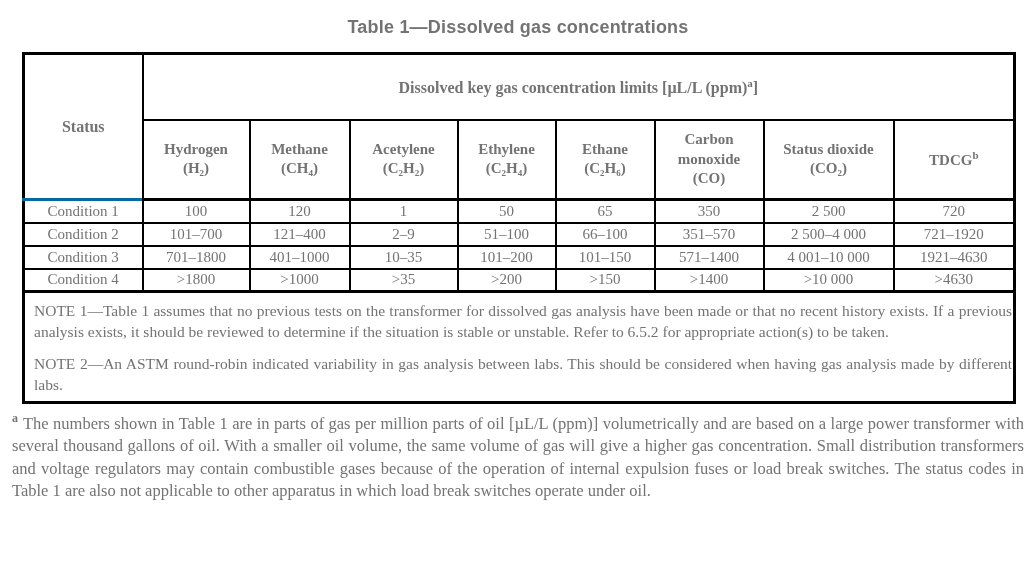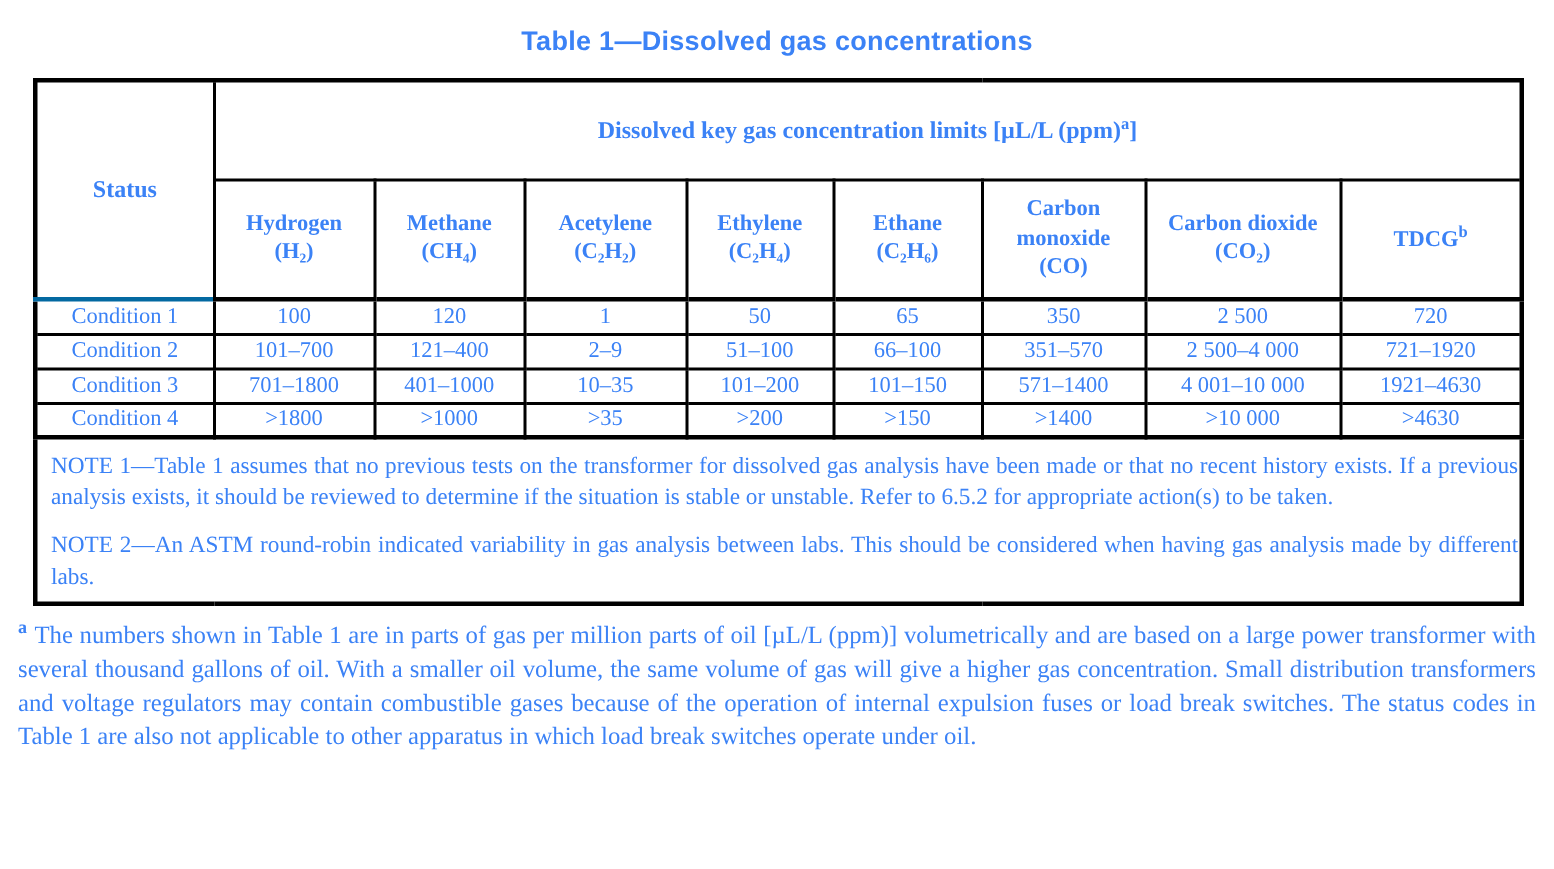--- a/index.html
+++ b/index.html
@@ -1,18 +1,18 @@
 <!DOCTYPE html>
 <html><head>
 <meta charset="utf-8">
 <style>
   html, body { margin: 0; padding: 0; background: #ffffff; }
   .page {
     width: 1036px; height: 579px;
-    background: #ffffff; color: #3b82f6;
+    background: #ffffff; color: #737373;
     font-family: "Liberation Serif", "DejaVu Serif", serif;
     overflow: hidden; position: relative;
   }
   .title {
     margin: 0; padding-top: 17px;
     text-align: center;
     font-family: "Liberation Sans", "DejaVu Sans", sans-serif;
     font-size: 18px; font-weight: bold; letter-spacing: 0.2px;
   }
   table.tbl {
@@ -87,21 +87,21 @@
         </th>
         <th>
           <div class="gas-name">Ethane</div>
           <div class="gas-formula">(C₂H₆)</div>
         </th>
         <th>
           <div class="gas-name">Carbon monoxide</div>
           <div class="gas-formula">(CO)</div>
         </th>
         <th>
-          <div class="gas-name">Carbon dioxide</div>
+          <div class="gas-name">Status dioxide</div>
           <div class="gas-formula">(CO₂)</div>
         </th>
         <th>
           <div class="gas-name"><span>TDCG</span><sup class="hdr-sup">b</sup></div>
         </th>
       </tr>
 
       <tr class="data first">
         <td>Condition 1</td>
         <td>100</td>

